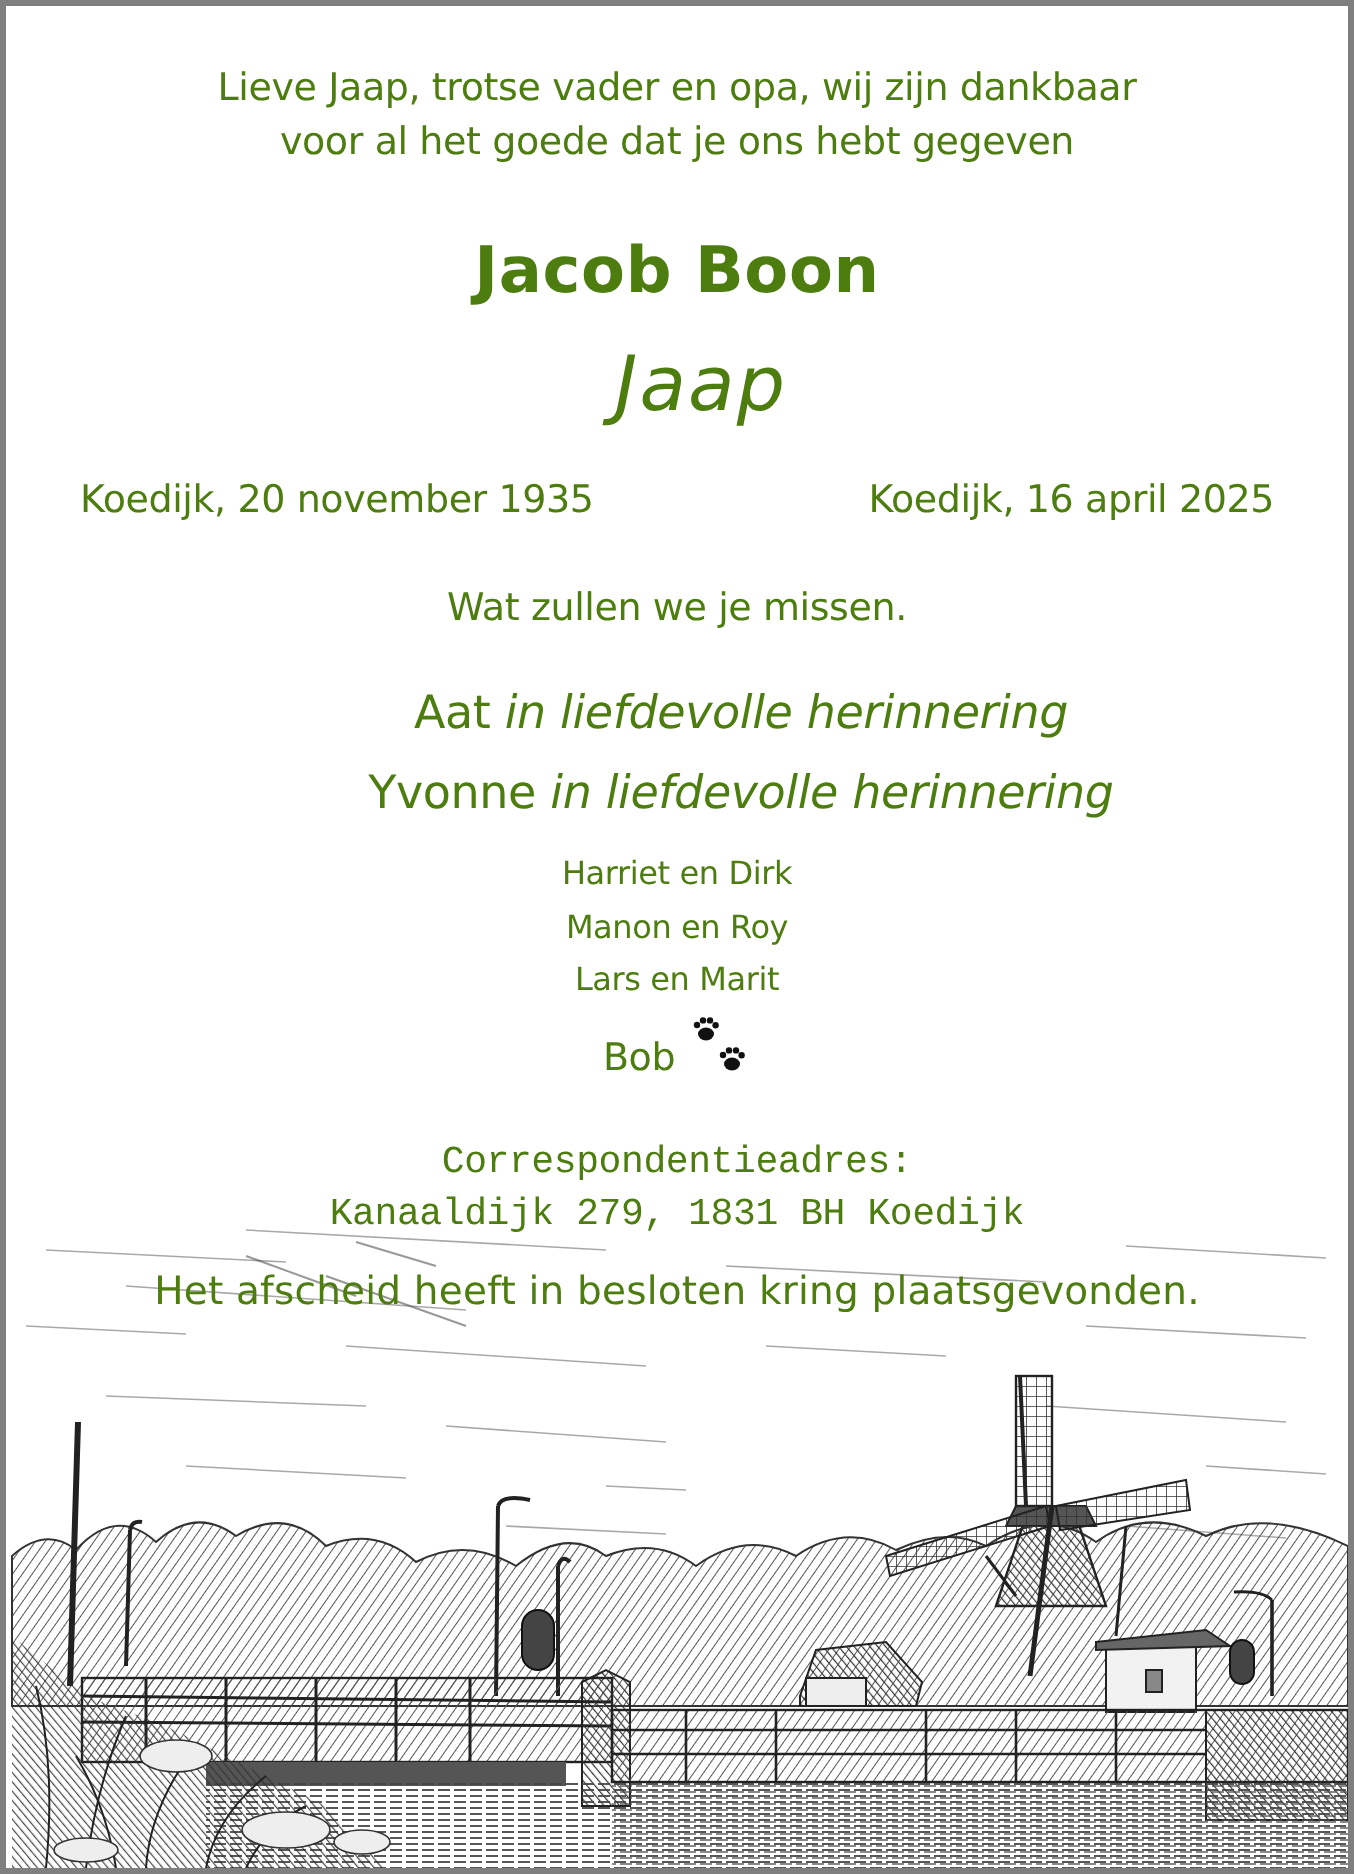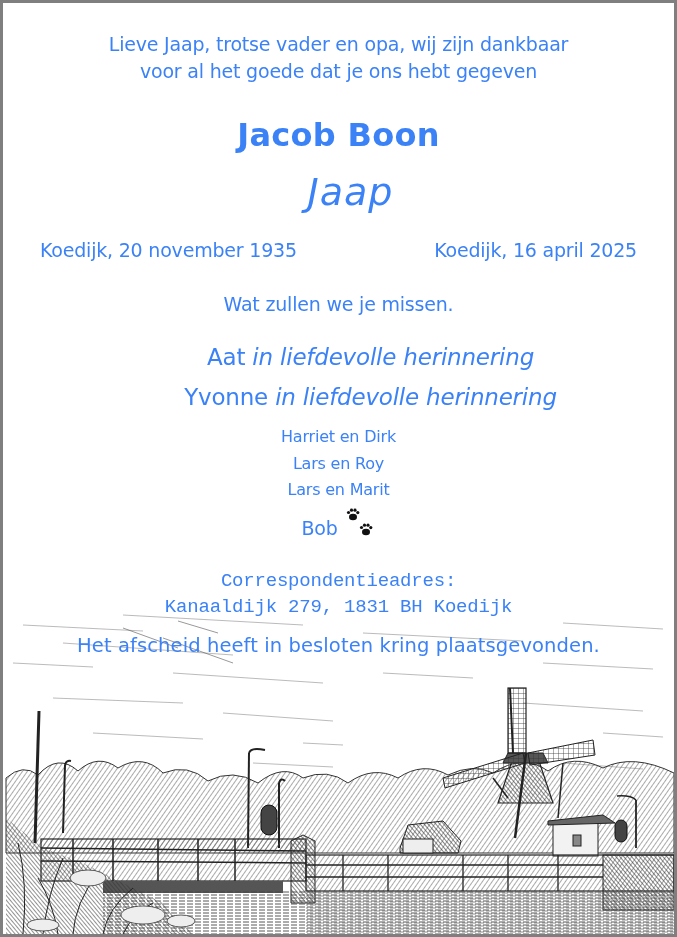--- a/index.html
+++ b/index.html
@@ -5,21 +5,21 @@
     html, body { margin: 0; padding: 0; background: #ffffff; }
     body { width: 677px; height: 937px; overflow: hidden; }
     .card {
       position: relative;
       width: 677px; height: 937px;
       box-sizing: border-box;
       border: 3px solid #7f7f7f;
       background: #ffffff;
       overflow: hidden;
       font-family: "DejaVu Sans", "Liberation Sans", sans-serif;
-      color: #3b82f6;
+      color: #4d7c0f;
     }
     .illus { position: absolute; left: 0; top: 600px; width: 671px; height: 331px; }
     .txt { position: absolute; left: 0; width: 671px; text-align: center; white-space: nowrap; }
     .light { font-weight: normal; letter-spacing: -0.2px; }
     .intro { top: 28px; font-size: 19px; line-height: 27px; }
     .name { top: 112px; font-size: 32px; font-weight: bold; line-height: 40px; letter-spacing: 0.3px; }
     .nick { top: 165px; font-size: 38px; font-style: italic; font-weight: normal; line-height: 48px; letter-spacing: 1px; padding-left: 12px; }
     .dates { position: absolute; top: 234px; left: 0; width: 671px; font-size: 19px; line-height: 26px; }
     .date-birth { position: absolute; left: 37px; }
     .date-death { position: absolute; right: 37px; }
@@ -180,21 +180,21 @@
     <span>Aat</span>
     <span class="it">in liefdevolle herinnering</span>
   </div>
   <div class="txt mourner m2 light">
     <span>Yvonne</span>
     <span class="it">in liefdevolle herinnering</span>
   </div>
 
   <div class="txt family light">
     <div>Harriet en Dirk</div>
-    <div>Lars en Roy</div>
+    <div>Manon en Roy</div>
     <div>Lars en Marit</div>
   </div>
 
   <div class="txt pet light">
     <span>Bob</span><span class="paw"><svg width="32" height="32" viewBox="0 0 32 32" xmlns="http://www.w3.org/2000/svg">
         <g fill="#111">
           <ellipse cx="9" cy="10" rx="4" ry="3.2"></ellipse>
           <circle cx="4.5" cy="5.5" r="1.6"></circle>
             <circle cx="7.5" cy="3.2" r="1.6"></circle>
           <circle cx="11" cy="3.2" r="1.6"></circle>

